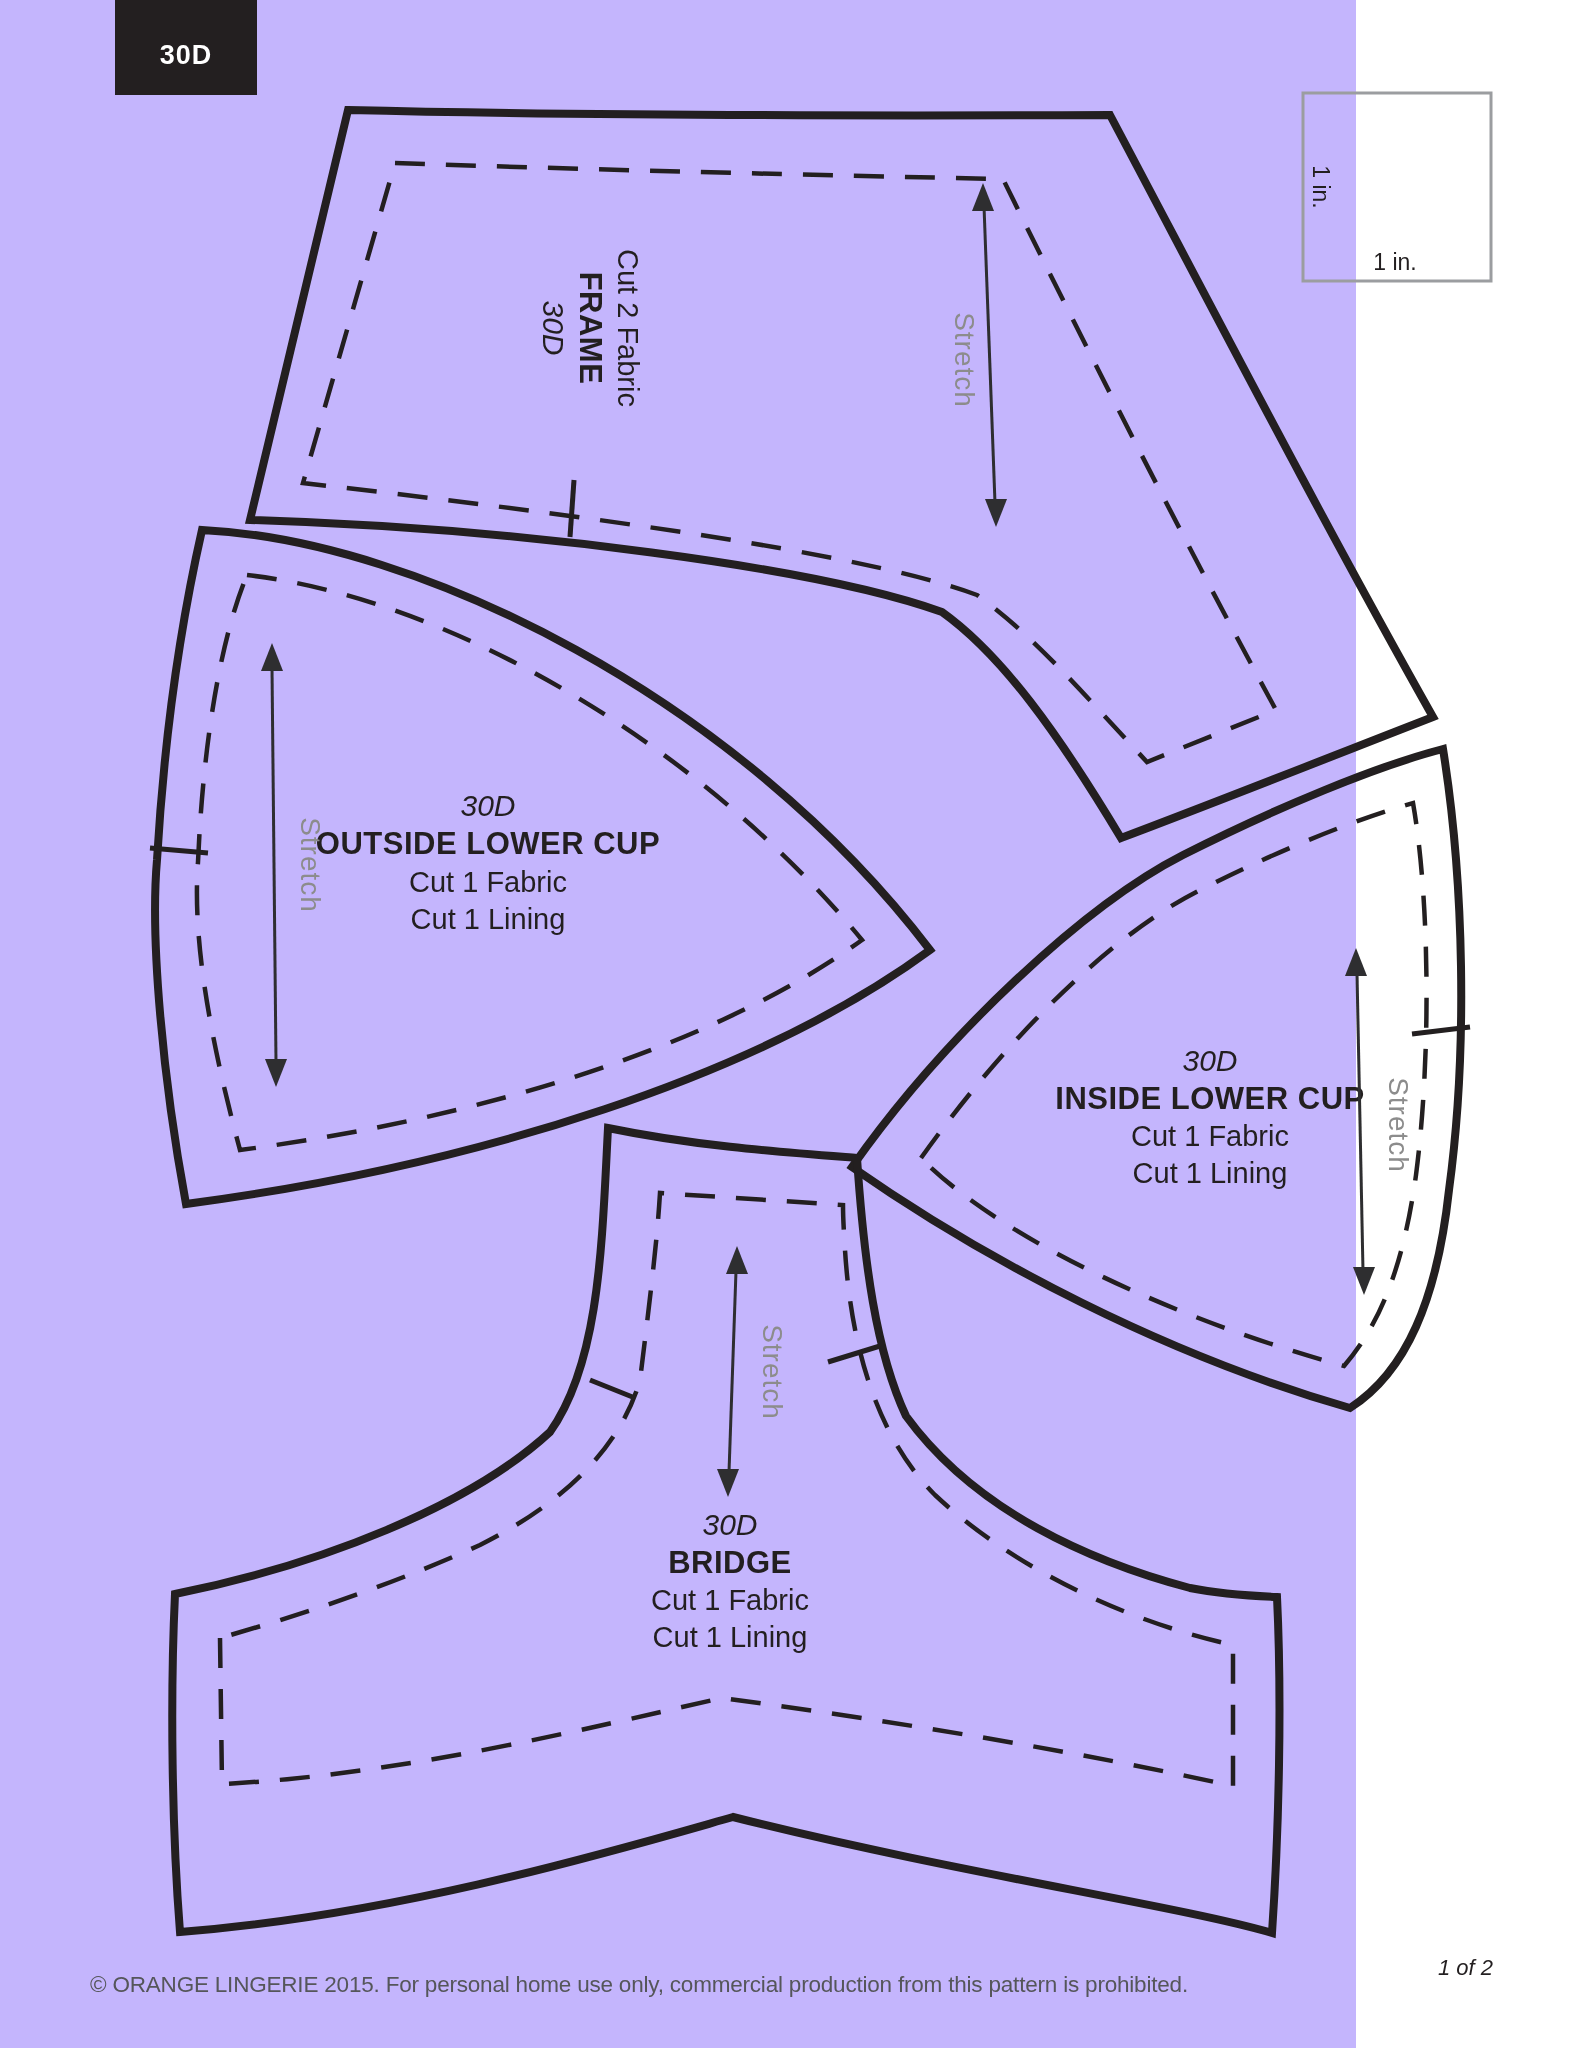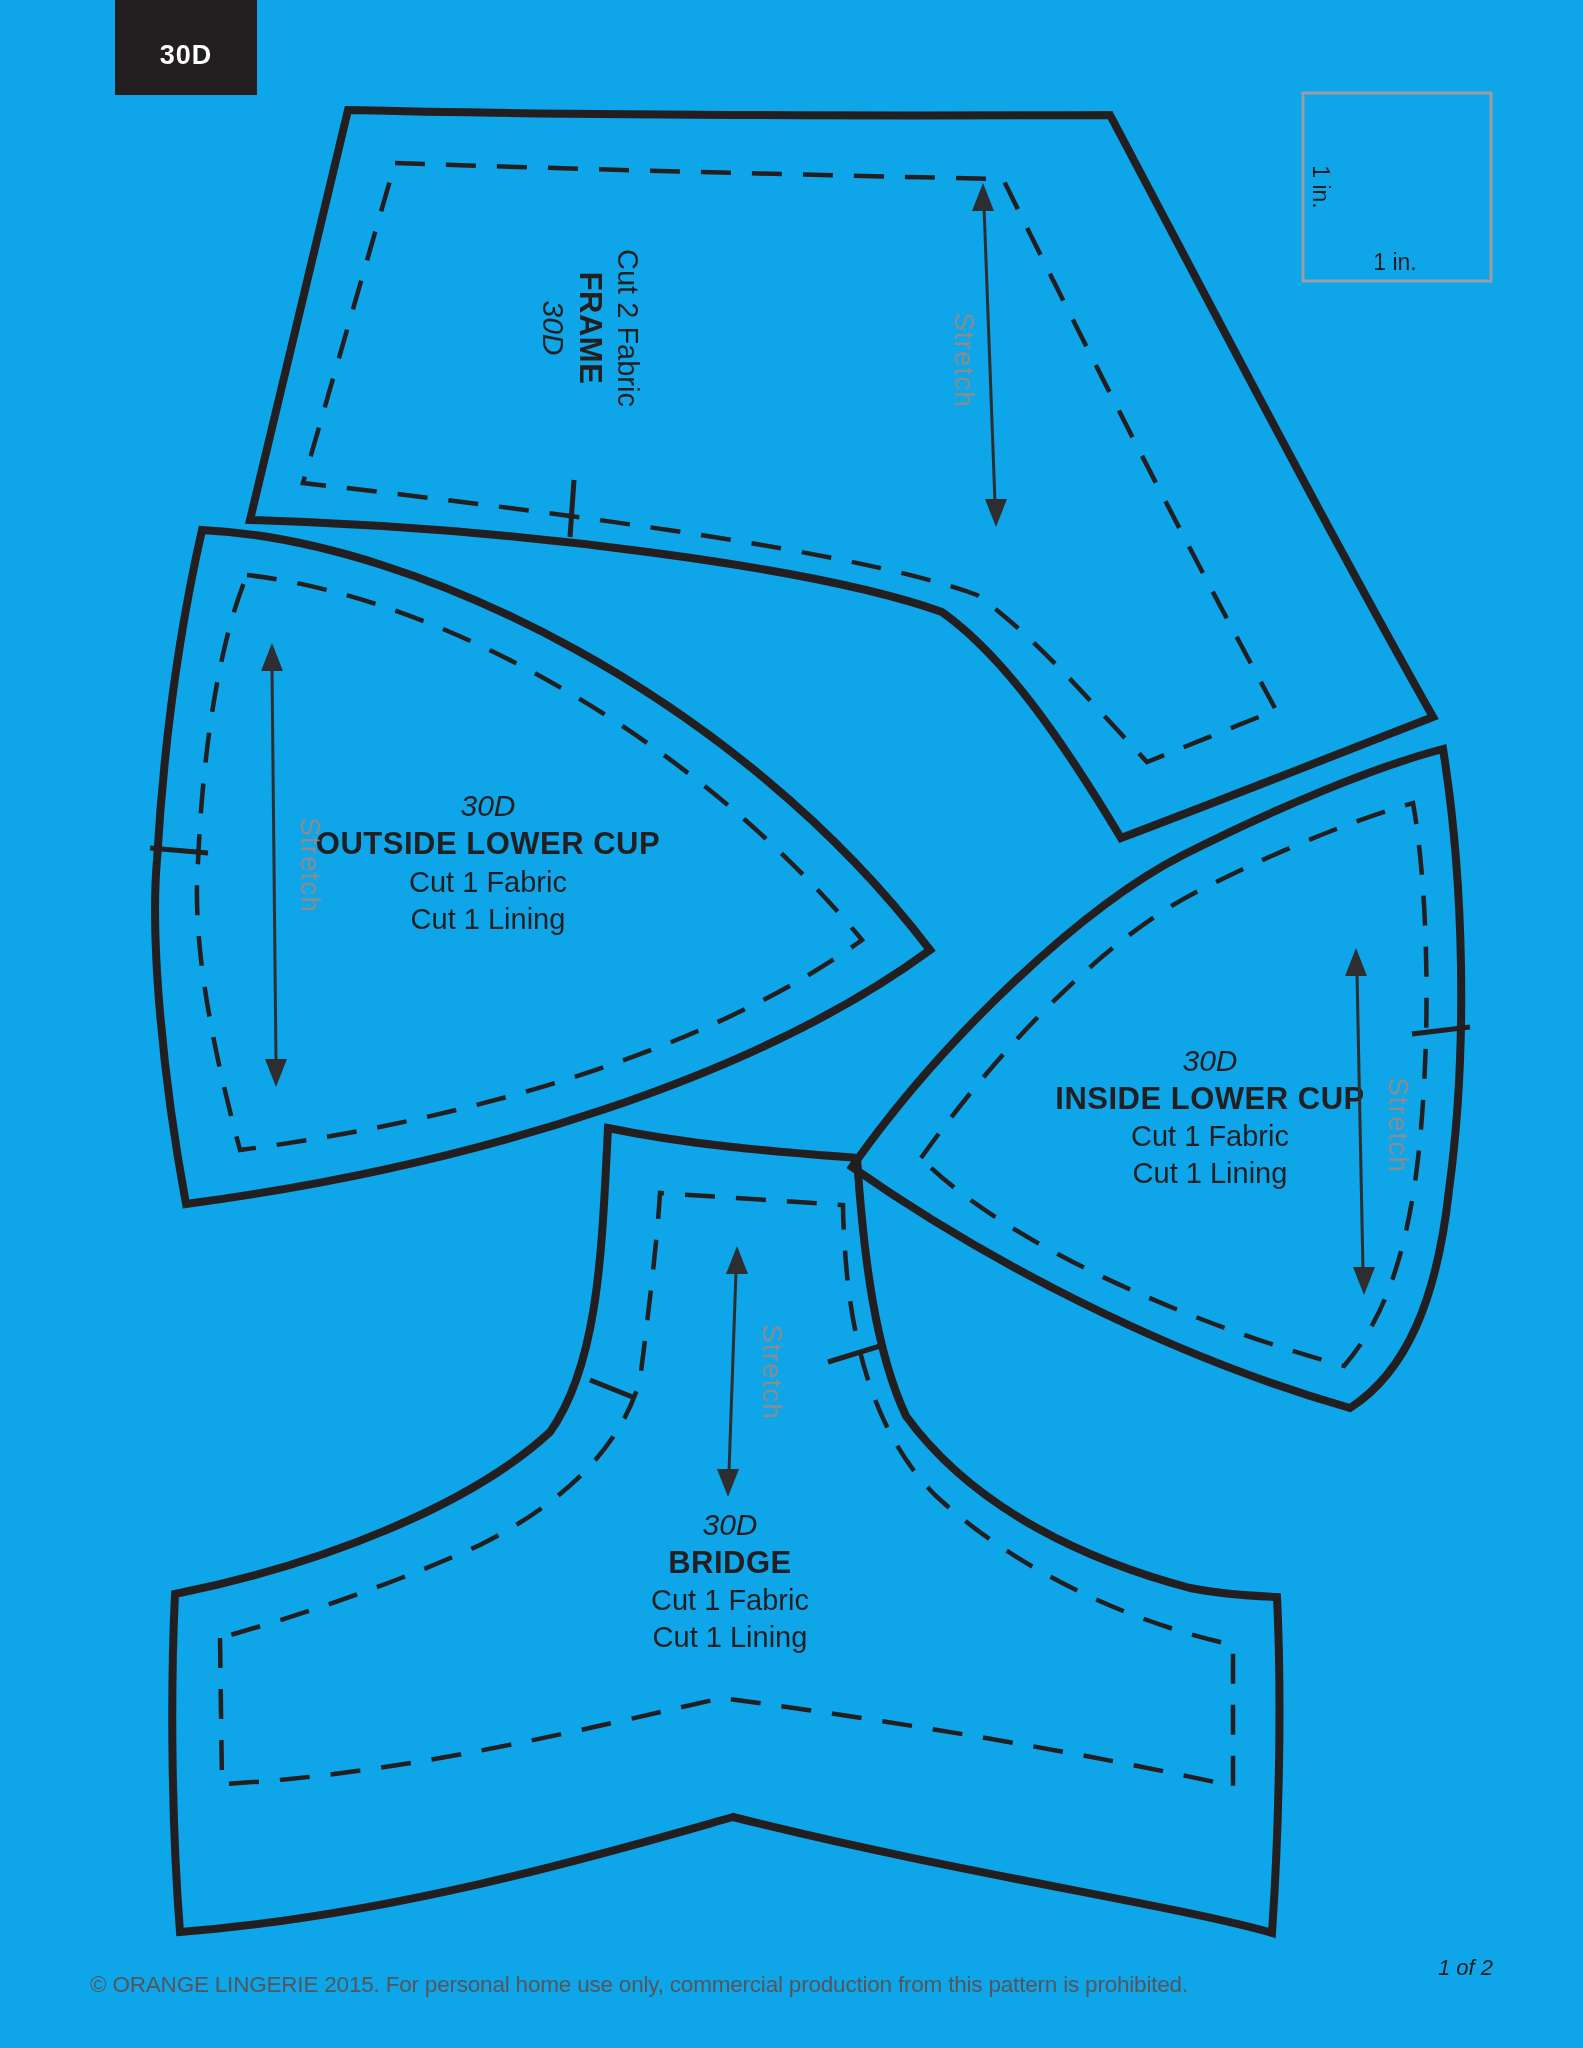--- a/index.html
+++ b/index.html
@@ -1,20 +1,20 @@
 <!DOCTYPE html>
 <html style="--line: #231f20; --stretch-text: #8c8c8c; --scale-box-border: #9b9da0; --footer-text: #55565a; --header-box-bg: #231f20; --header-box-text: #ffffff;"><head>
 <meta charset="utf-8">
 <style>
   :root{
     --line:#231f20; --stretch-text:#8c8c8c; --scale-box-border:#9b9da0;
     --footer-text:#55565a; --header-box-bg:#231f20; --header-box-text:#ffffff;
   }
   html,body{margin:0;padding:0;background:#ffffff;}
-  .page{width:1583px;height:2048px;position:relative;background:#0ea5e9;}
+  .page{width:1356px;height:2048px;position:relative;background:#c4b5fd;}
   svg{display:block}
   .pattern-line{fill:none;stroke:var(--line);stroke-width:8;stroke-linejoin:miter;}
   .seam-line{fill:none;stroke:var(--line);stroke-width:4.5;stroke-dasharray:30 21;}
   .notch{fill:none;stroke:var(--line);stroke-width:5;}
   .arrow-shaft{fill:none;stroke:#2e2e30;stroke-width:3;}
   .arrow-head{fill:#2e2e30;stroke:none;}
   text{font-family:"Liberation Sans","DejaVu Sans",sans-serif;fill:var(--line);}
   .size-label{font-size:30px;font-style:italic;}
   .piece-name{font-size:31px;font-weight:bold;letter-spacing:.5px;}
   .cut-line{font-size:29px;}

